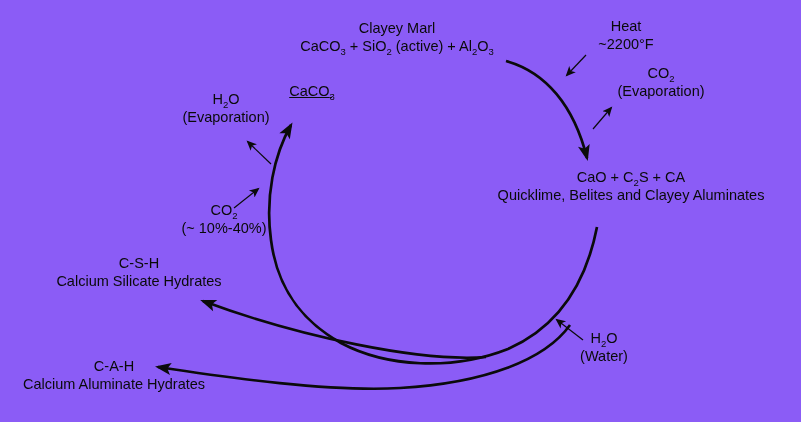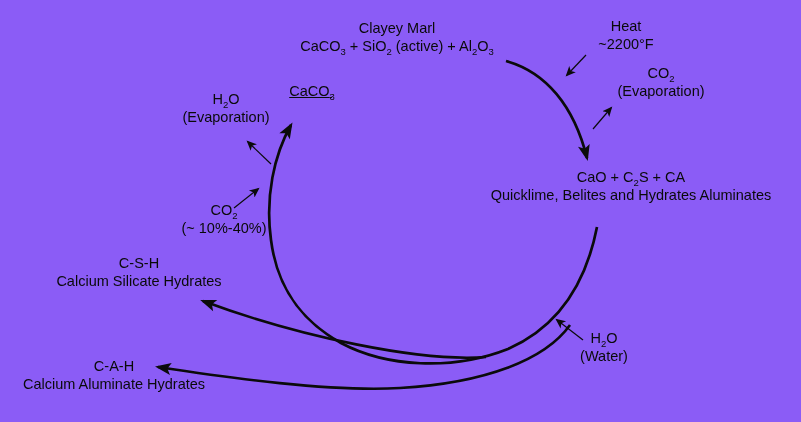--- a/index.html
+++ b/index.html
@@ -74,21 +74,21 @@
     <div>~2200°F</div>
   </div>
 
   <div class="node" id="n-co2-calc">
     <div>CO<sub>2</sub></div>
     <div>(Evaporation)</div>
   </div>
 
   <div class="node" id="n-quicklime">
     <div>CaO + C<sub>2</sub>S + CA</div>
-    <div><span>Quicklime, </span><span class="misspell">Belites</span><span> and Hydrates Aluminates</span></div>
+    <div><span>Quicklime, </span><span class="misspell">Belites</span><span> and Clayey Aluminates</span></div>
   </div>
 
   <div class="node" id="n-h2o-evap">
     <div>H<sub>2</sub>O</div>
     <div>(Evaporation)</div>
   </div>
 
   <div class="node" id="n-caco3">
     <div>CaCO<sub>3</sub></div>
   </div>

